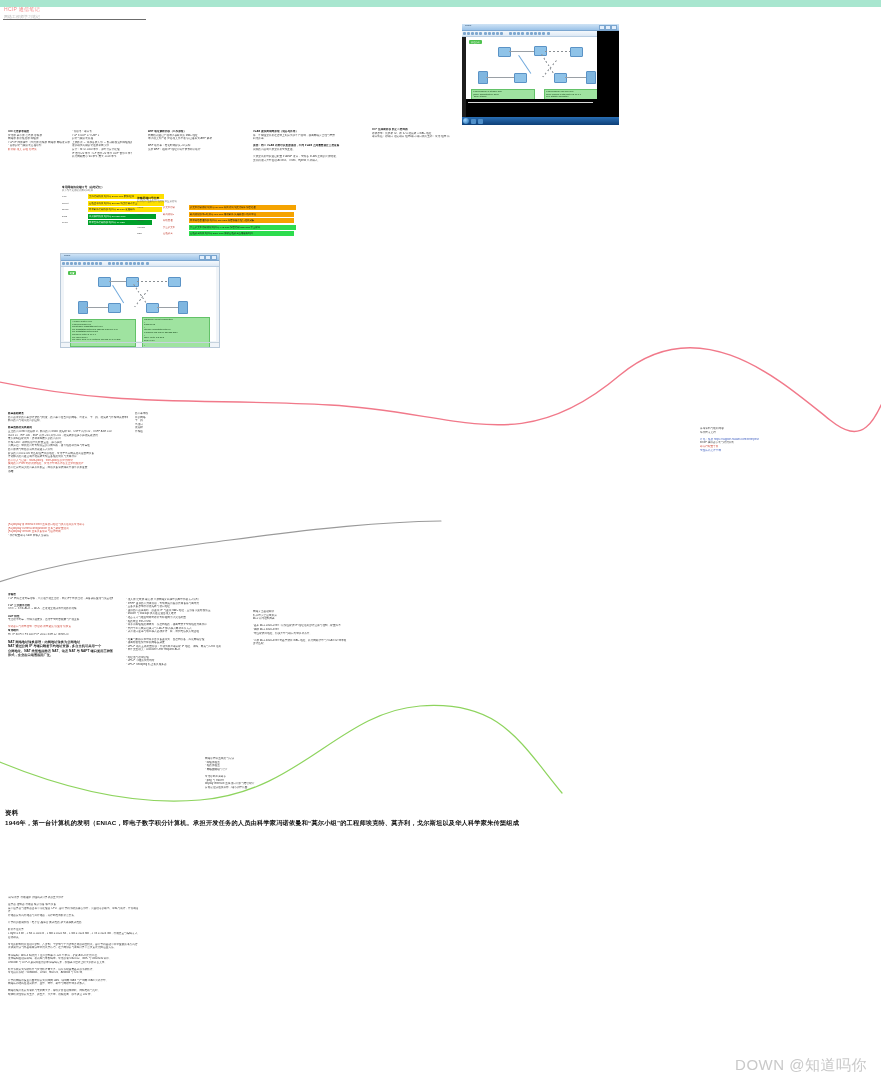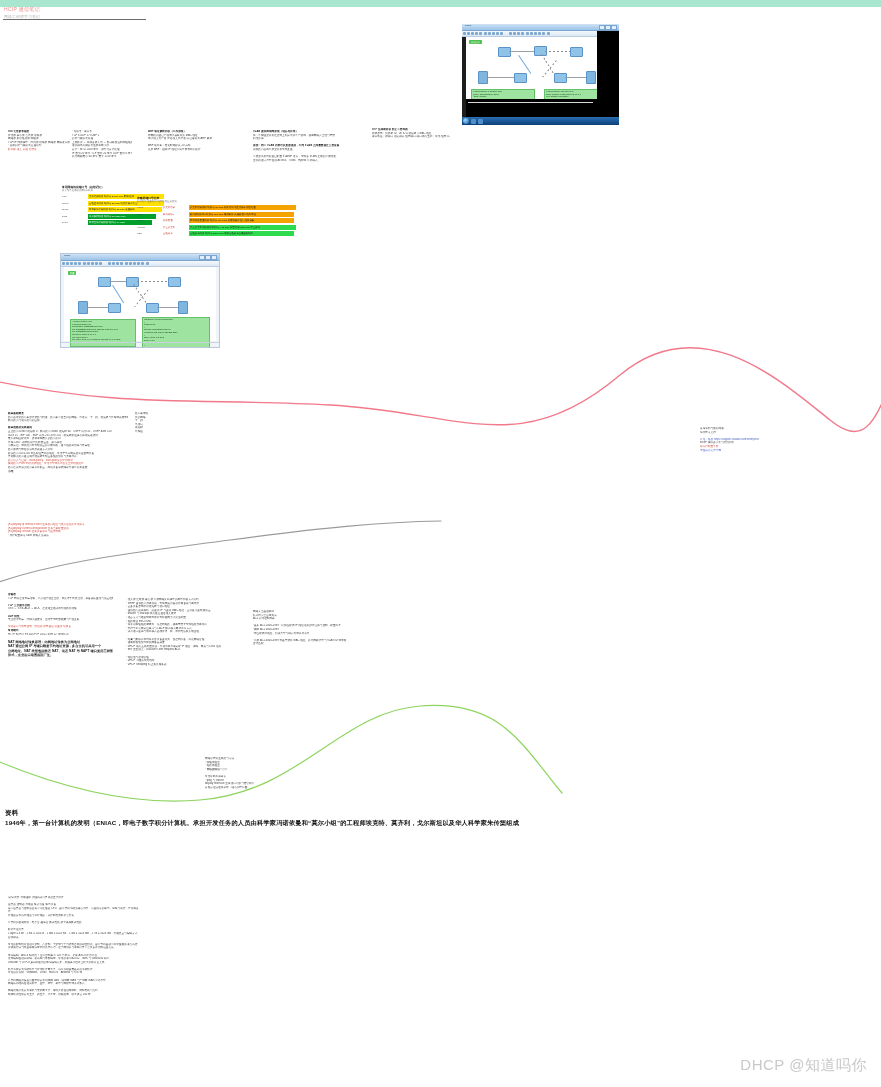--- a/index.html
+++ b/index.html
@@ -359,15 +359,15 @@
         </div>
     </div>
     <div class="blackline" style="left:0;right:0;bottom:4px;background:#c6d3de;"></div>
   </div>
 
   <div class="eniac" style="left: 5px; top: 808px;">
     <div class="hd">资料</div>
     <div class="bd">1946年，第一台计算机的发明（ENIAC，即电子数字积分计算机。承担开发任务的人员由科学家冯诺依曼和“莫尔小组”的工程师埃克特、莫齐利，戈尔斯坦以及华人科学家朱传榘组成</div>
   </div>
 
-  <div class="watermark">DHCP @知道吗你</div>
+  <div class="watermark">DOWN @知道吗你</div>
 
 </div>
 
 </body></html>

